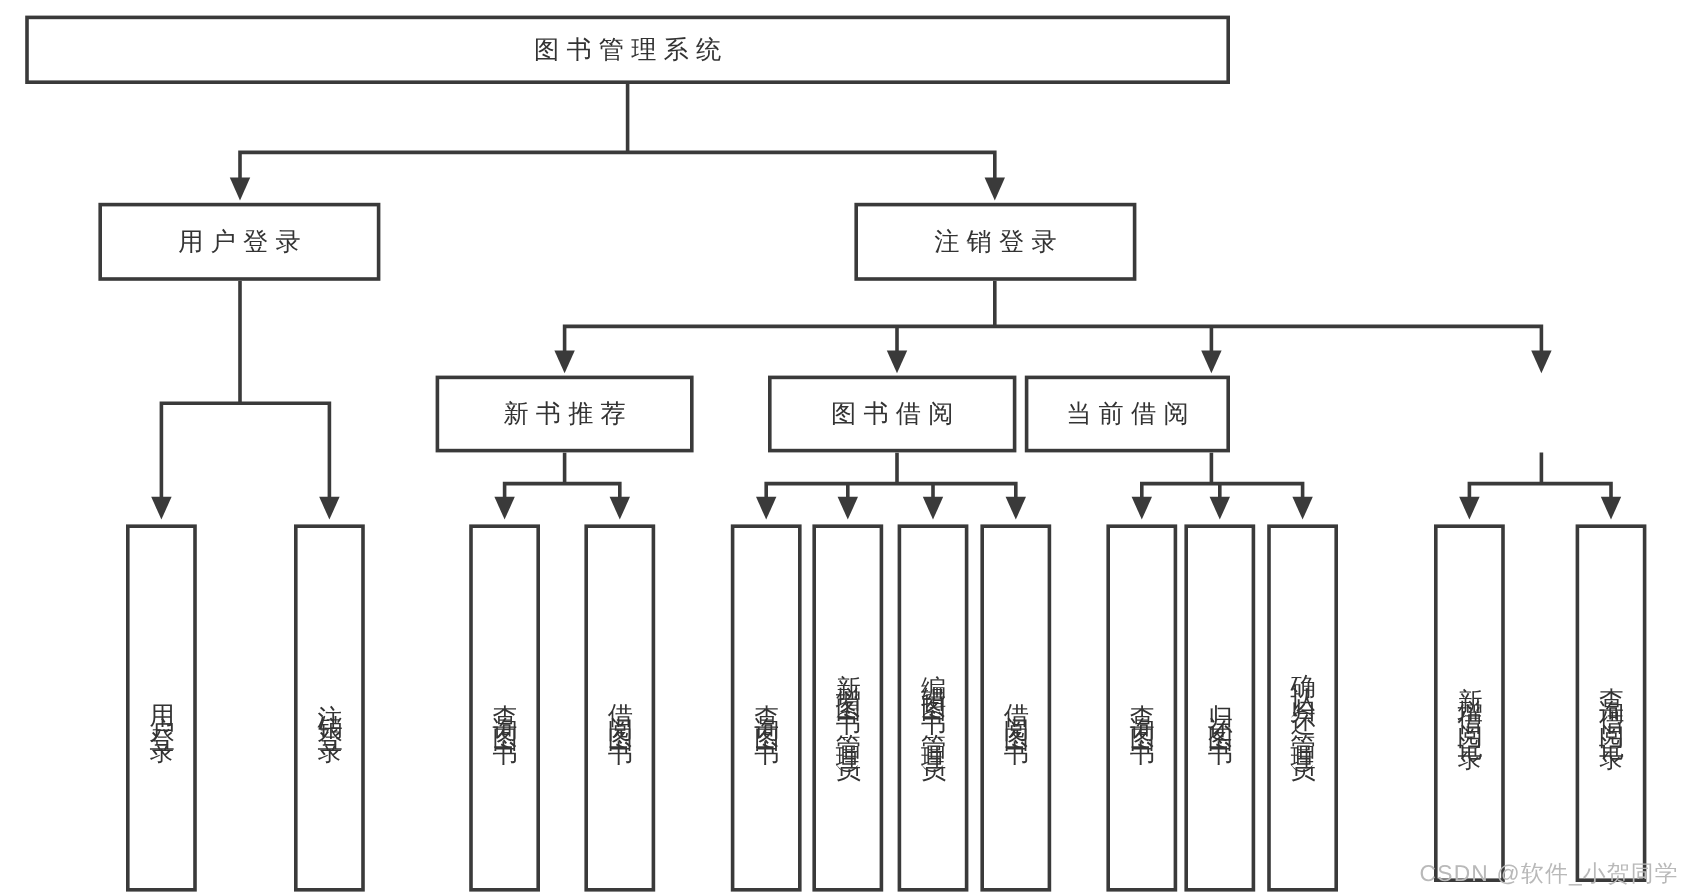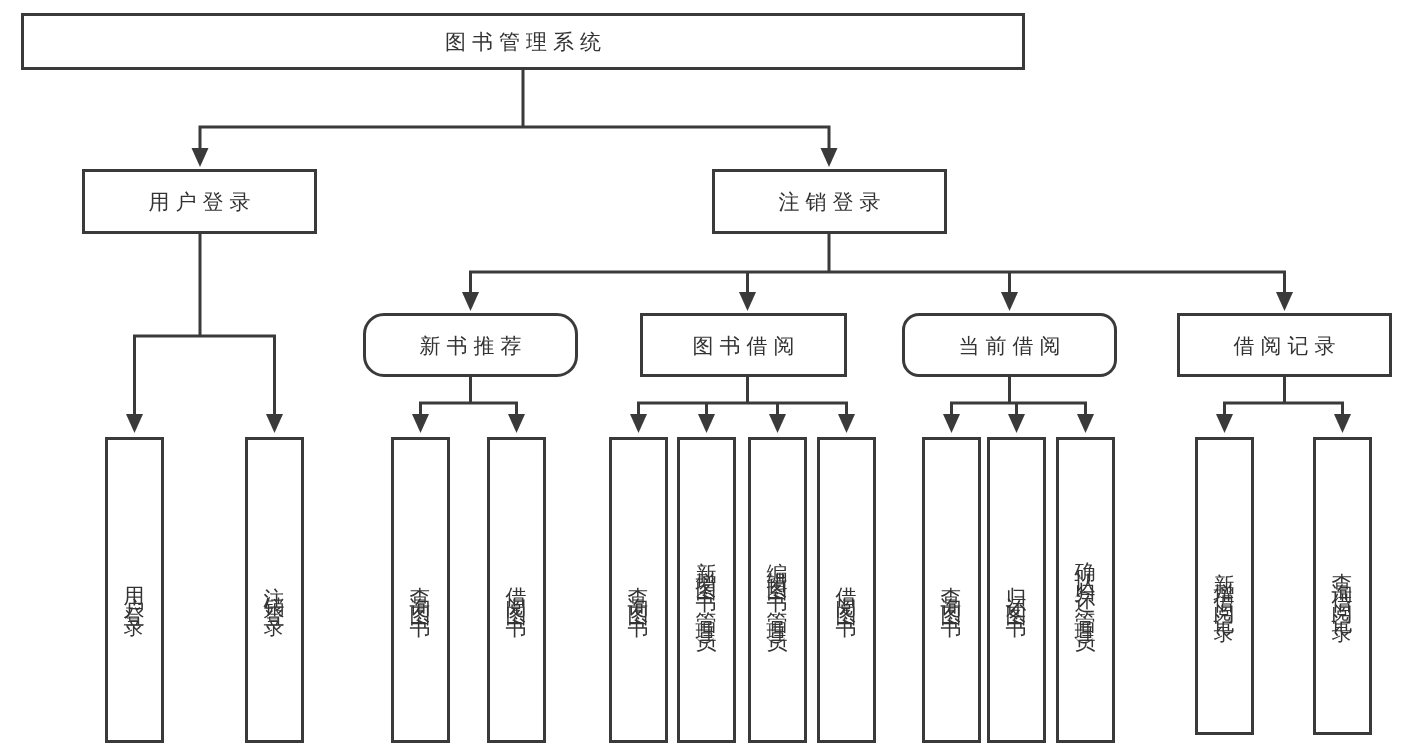--- a/index.html
+++ b/index.html
@@ -98,31 +98,28 @@
     <span class="hlabel">图书管理系统</span>
   </div>
 
   <div class="box" style="left:82px;top:169px;width:235px;height:65px;">
     <span class="hlabel">用户登录</span>
   </div>
   <div class="box" style="left:712px;top:169px;width:235px;height:65px;">
     <span class="hlabel">注销登录</span>
   </div>
 
-  <div class="box" style="left:363px;top:313px;width:215px;height:64px;border-radius:21px;">
+  <div class="box" style="left:363px;top:313px;width:215px;height:64px;">
     <span class="hlabel">新书推荐</span>
   </div>
   <div class="box" style="left:640px;top:313px;width:207px;height:64px;">
     <span class="hlabel">图书借阅</span>
   </div>
-  <div class="box" style="left:902px;top:313px;width:215px;height:64px;border-radius:17px;">
+  <div class="box" style="left:854px;top:313px;width:171px;height:64px;">
     <span class="hlabel">当前借阅</span>
-  </div>
-  <div class="box" style="left:1177px;top:313px;width:215px;height:64px;">
-    <span class="hlabel">借阅记录</span>
   </div>
 
   <div class="box" style="left:105px;top:437px;width:59px;height:306px;">
     <span class="vlabel">用户登录</span>
   </div>
   <div class="box" style="left:245px;top:437px;width:59px;height:306px;">
     <span class="vlabel">注销登录</span>
   </div>
 
   <div class="box" style="left:391px;top:437px;width:59px;height:306px;">
@@ -155,13 +152,14 @@
     <span class="vlabel">确认归还（管理员）</span>
   </div>
 
   <div class="box" style="left:1195px;top:437px;width:59px;height:298px;">
     <span class="vlabel">新增借阅记录</span>
   </div>
   <div class="box" style="left:1313px;top:437px;width:59px;height:298px;">
     <span class="vlabel">查询借阅记录</span>
   </div>
 
+  <div class="watermark">CSDN @软件_小贺同学</div>
 </div>
 
 </body></html>

